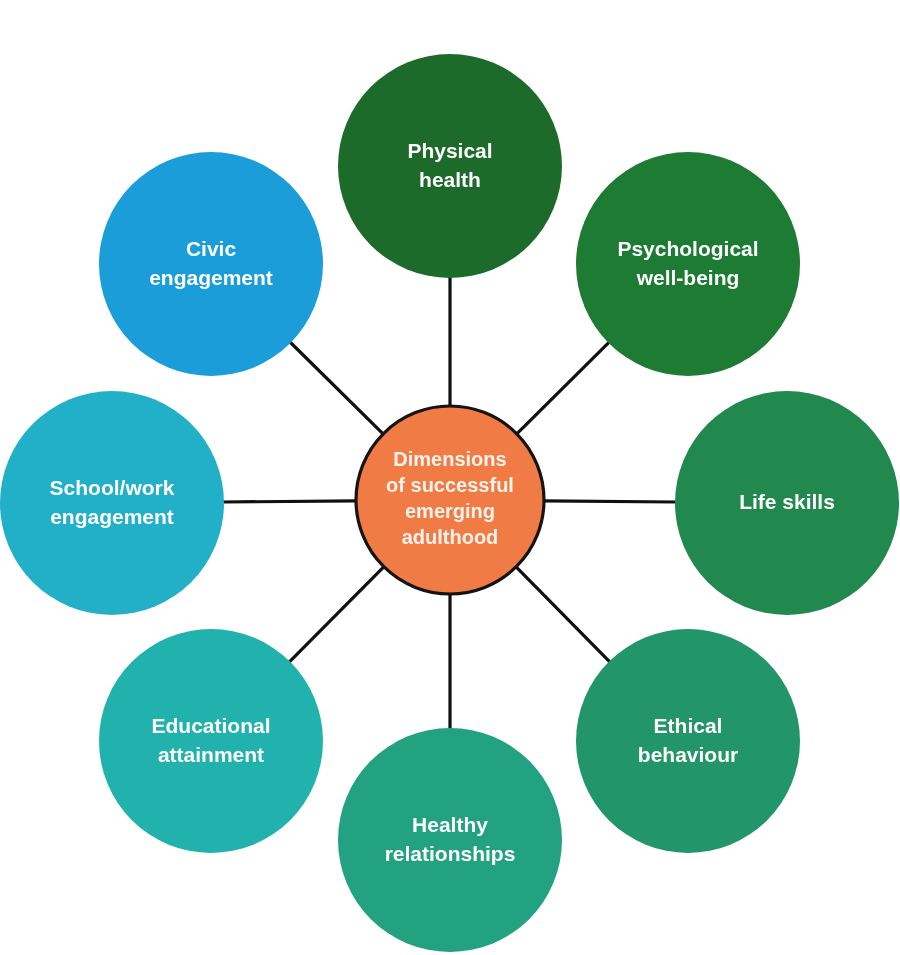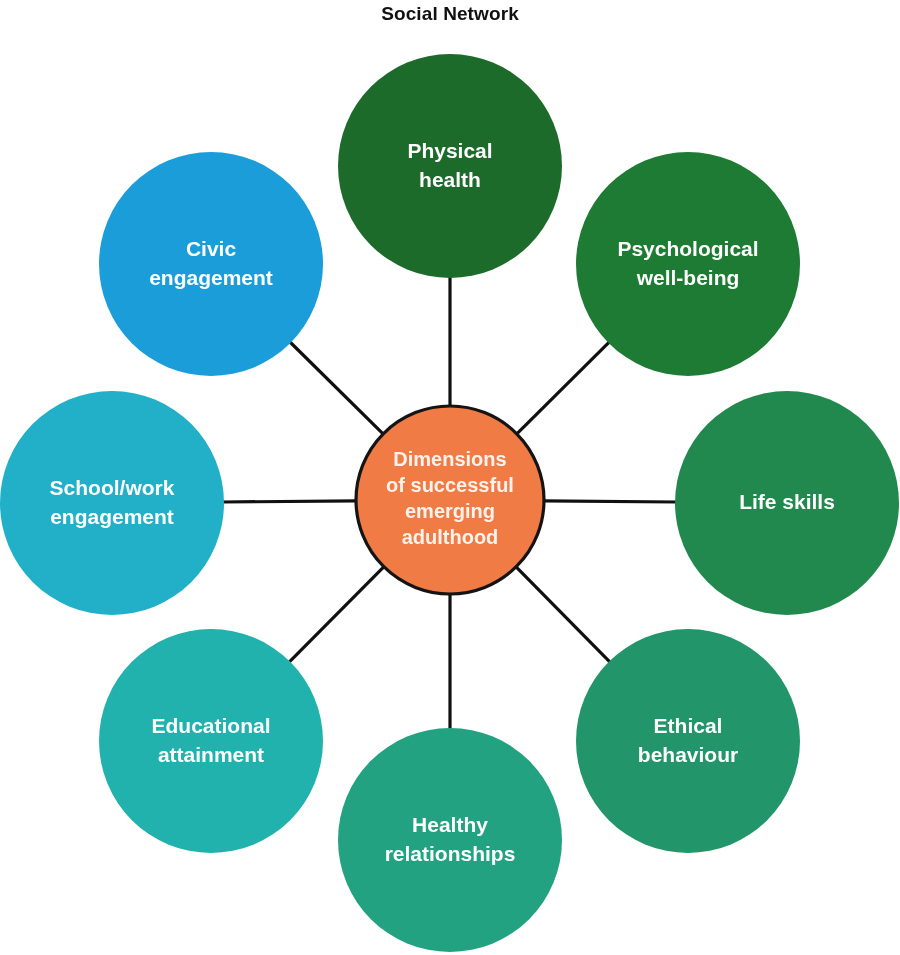--- a/index.html
+++ b/index.html
@@ -65,21 +65,20 @@
   .center-circle {
     stroke: #141414;
     stroke-width: 3.2;
   }
 </style>
 </head>
 <body>
 
 <div id="diagram-root">
 
-  <div id="diagram-title">Social Network</div>
 
   <svg id="network-svg" viewBox="0 0 900 955" xmlns="http://www.w3.org/2000/svg">
     <g id="edges-layer">
         <line x1="450" y1="407" x2="450" y2="277" class="edge-line" stroke="#101010" stroke-width="3.2"></line>
         <line x1="516.0378150848867" y1="434.5171245376754" x2="609.1806723180384" y2="342.1569803905164" class="edge-line" stroke="#101010" stroke-width="3.2"></line>
         <line x1="542.9963152345447" y1="500.8278603730078" x2="676.004397945866" y2="502.0119085870552" class="edge-line" stroke="#101010" stroke-width="3.2"></line>
         <line x1="515.3477851380211" y1="566.1714967153912" x2="610.0042564481683" y2="662.0211168235654" class="edge-line" stroke="#101010" stroke-width="3.2"></line>
         <line x1="450" y1="593" x2="450" y2="729" class="edge-line" stroke="#101010" stroke-width="3.2"></line>
         <line x1="384.5136416828651" y1="566.0343613156047" x2="289.16113734625776" y2="662.1847945587945" class="edge-line" stroke="#101010" stroke-width="3.2"></line>
         <line x1="357.00366299564917" y1="500.8254112751865" x2="222.995628037451" y2="502.0148317038096" class="edge-line" stroke="#101010" stroke-width="3.2"></line>

